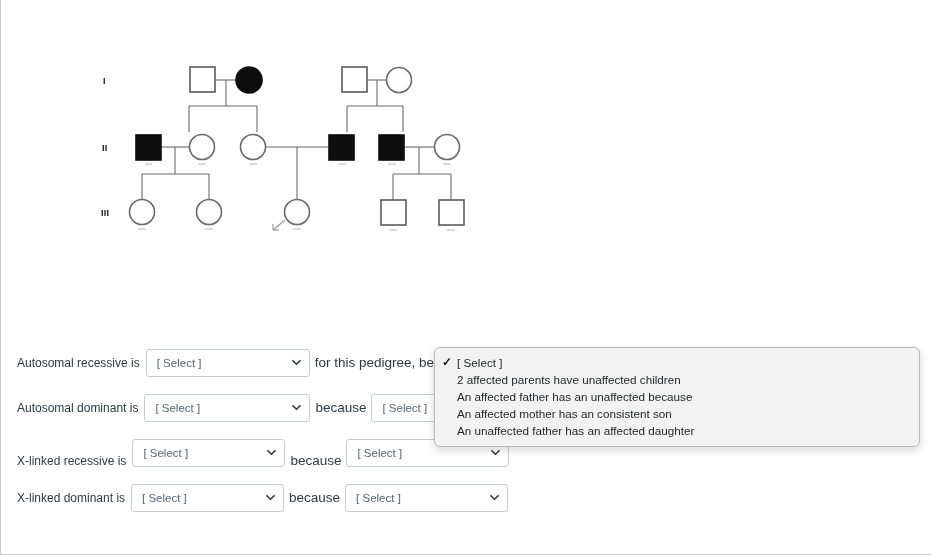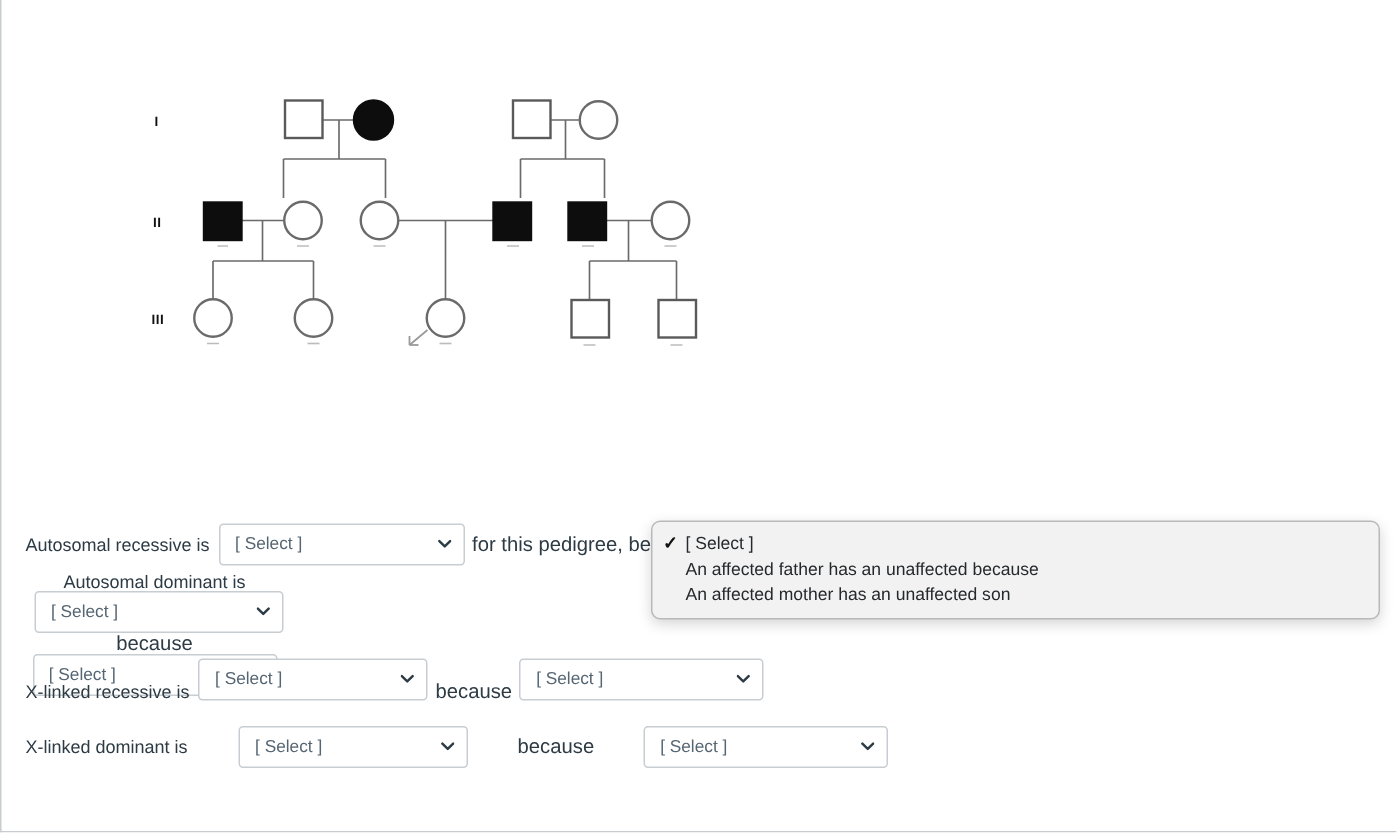--- a/index.html
+++ b/index.html
@@ -60,23 +60,23 @@
     width: 931px;
   }
   .q-row {
     position: absolute;
     left: 16px;
     display: flex;
     align-items: center;
     white-space: nowrap;
   }
   #q-row-0 { top: 5px; }
-  #q-row-1 { top: 38px; flex-direction: column; }
+  #q-row-1 { top: 50px; }
   #q-row-2 { top: 95px; align-items: flex-end; }
-  #q-row-3 { top: 140px; gap: 28px; }
+  #q-row-3 { top: 140px; }
 
   .q-label {
     font-size: 12px;
     color: #2d3b45;
     line-height: 1;
   }
   .q-mid {
     font-size: 13.5px;
     color: #2d3b45;
     line-height: 1;
@@ -336,20 +336,26 @@
       </span>
     </div>
   </div>
 
   <div id="dropdown-menu">
     <div class="dd-item">
       <span class="tick">✓</span>
       <span>[ Select ]</span>
     </div>
     <div class="dd-item">
+      <span>2 affected parents have unaffected children</span>
+    </div>
+    <div class="dd-item">
       <span>An affected father has an unaffected because</span>
     </div>
     <div class="dd-item">
-      <span>An affected mother has an unaffected son</span>
+      <span>An affected mother has an consistent son</span>
+    </div>
+    <div class="dd-item">
+      <span>An unaffected father has an affected daughter</span>
     </div>
   </div>
 
 </div>
 
 </body></html>

